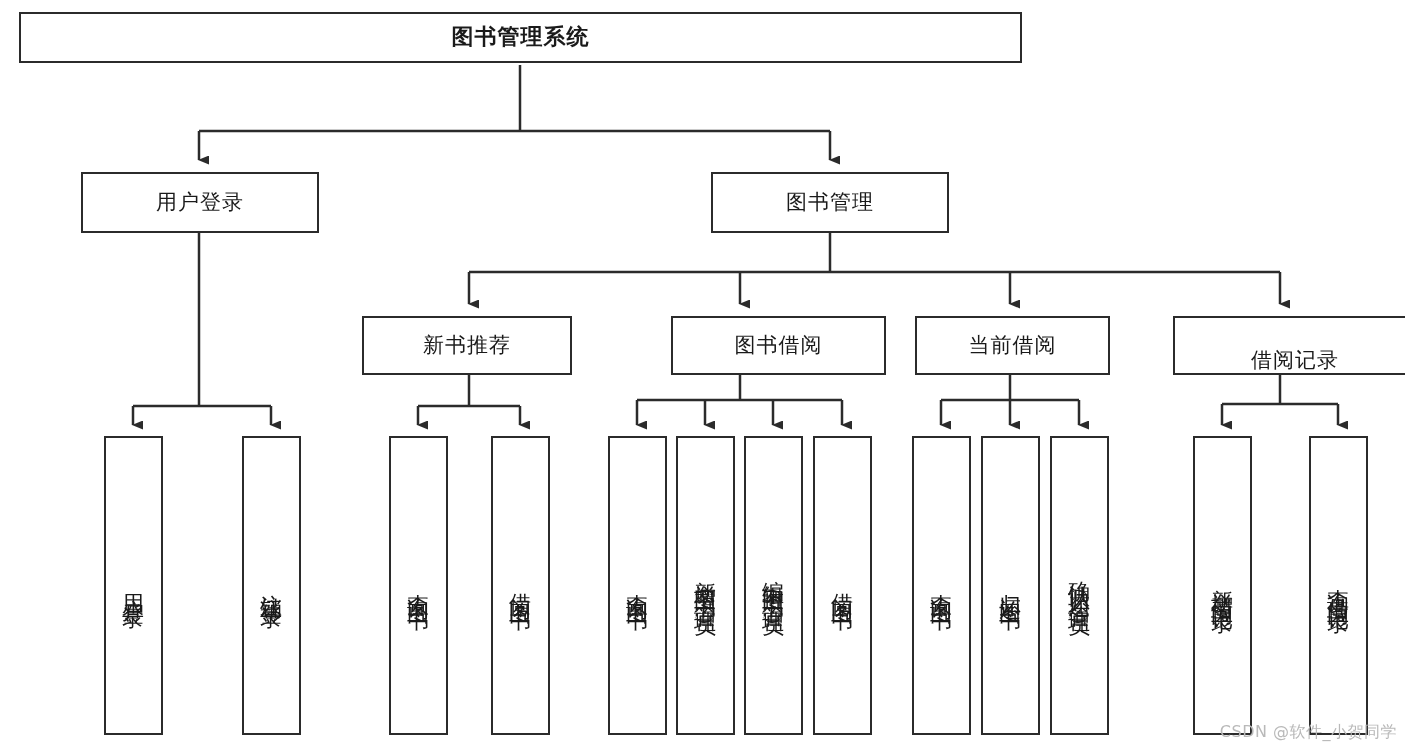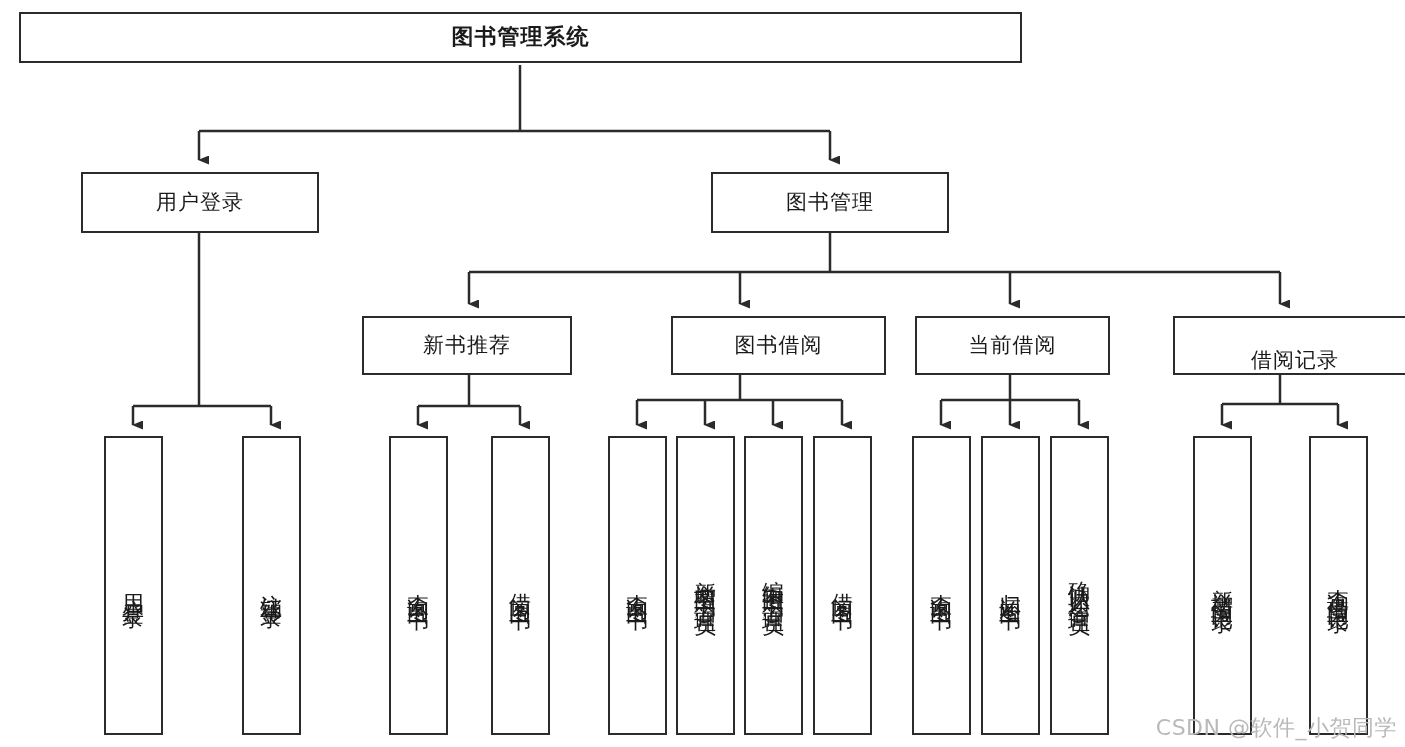--- a/index.html
+++ b/index.html
@@ -55,21 +55,21 @@
     text-orientation: upright;
     letter-spacing: 5px;
     line-height: 1.05;
     white-space: nowrap;
     display: block;
   }
   .watermark {
     position: absolute;
     right: 8px;
     bottom: 4px;
-    font-size: 22px;
+    font-size: 16px;
     color: #b9b9b9;
     letter-spacing: 0.5px;
     z-index: 9;
     white-space: nowrap;
     pointer-events: none;
   }
   svg.edges {
     position: absolute;
     left: 0;
     top: 0;

